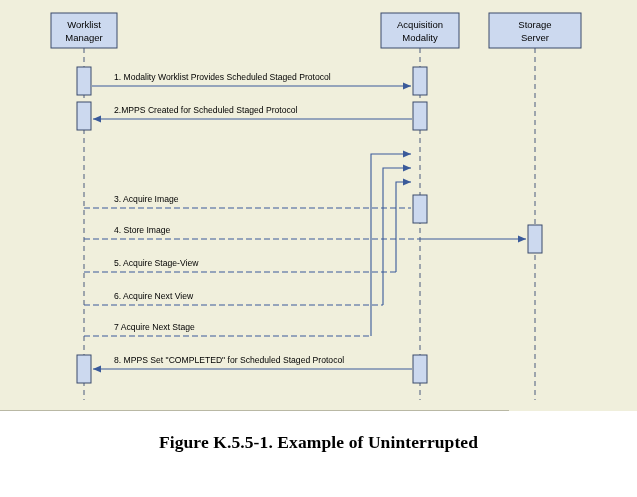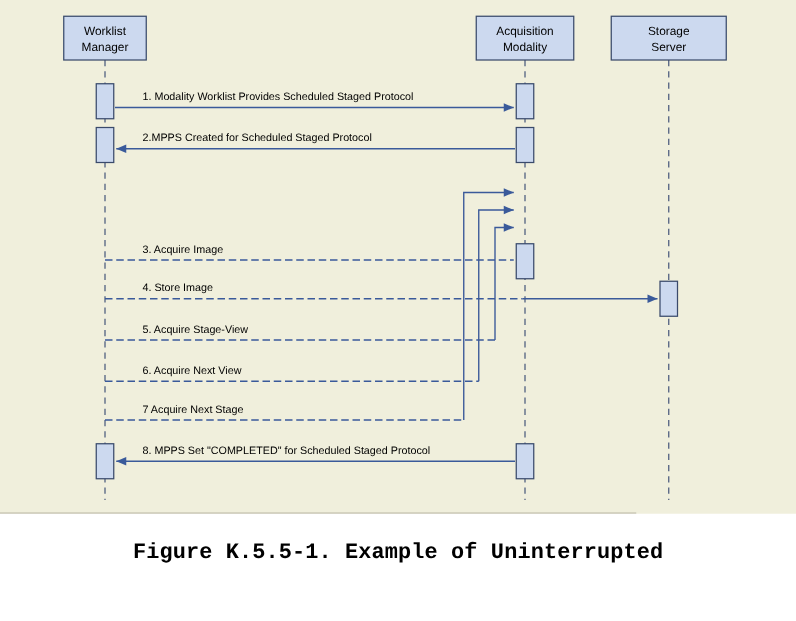--- a/index.html
+++ b/index.html
@@ -33,21 +33,21 @@
     box-sizing: border-box;
     text-align: center;
     padding-top: 16px;
   }
   .caption-line {
     font-size: 17.5px;
     font-weight: bold;
     color: #000000;
     line-height: 31px;
     letter-spacing: 0.1px;
-    font-family: Liberation Mono, monospace;
+    font-family: Liberation Serif, serif;
   }
   svg {
     display: block;
   }
   .lifeline-box {
     fill: #ccd9ef;
     stroke: #3a4a6b;
     stroke-width: 1;
   }
   .lifeline-label {

